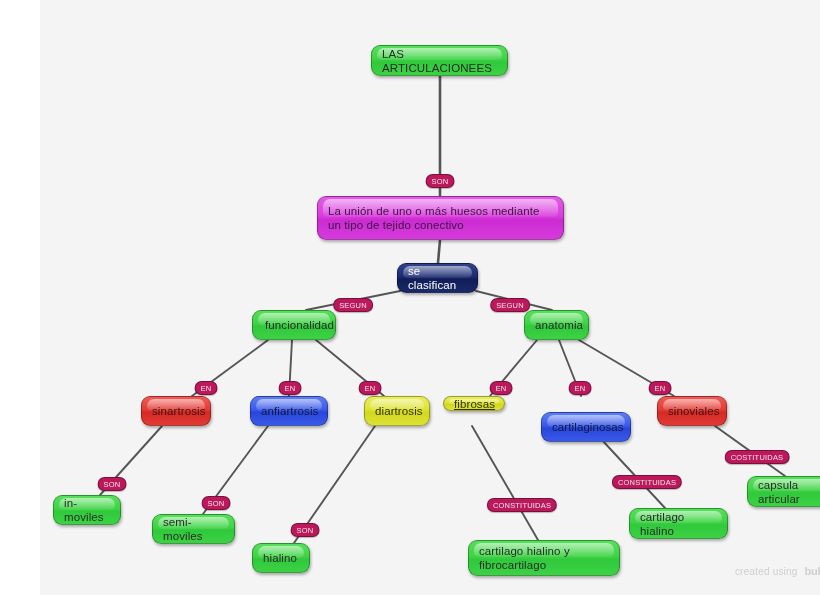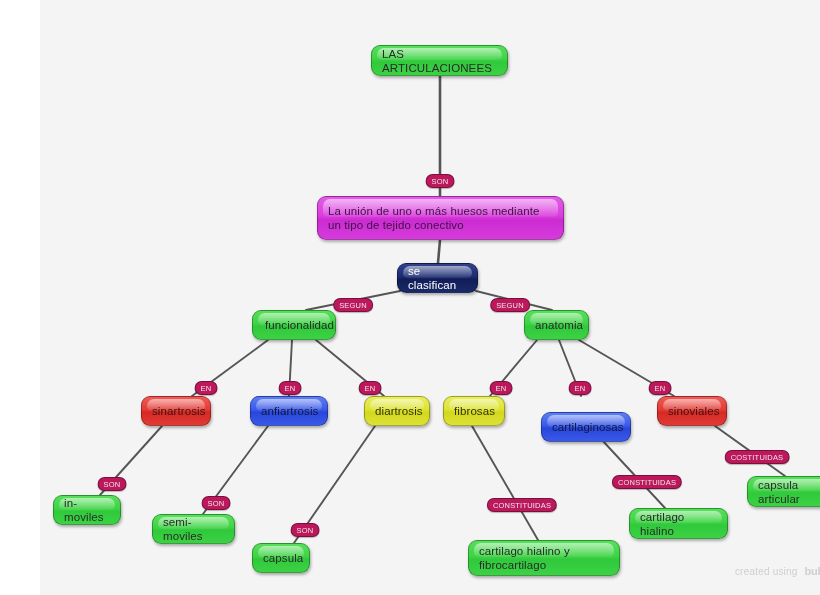--- a/index.html
+++ b/index.html
@@ -151,37 +151,37 @@
       </div>
       <div class="node red" style="left: 101px; top: 396px; width: 70px; height: 30px;">
         <span class="lbl">sinartrosis</span>
       </div>
       <div class="node blue" style="left: 210px; top: 396px; width: 78px; height: 30px;">
         <span class="lbl">anfiartrosis</span>
       </div>
       <div class="node yellow" style="left: 324px; top: 396px; width: 66px; height: 30px;">
         <span class="lbl">diartrosis</span>
       </div>
-      <div class="node yellow" style="left: 403px; top: 396px; width: 62px; height: 30px;">
+      <div class="node yellow" style="left: 403px; top: 396px; width: 62px; height: 15px; text-decoration: underline;">
         <span class="lbl">fibrosas</span>
       </div>
       <div class="node blue" style="left: 501px; top: 412px; width: 90px; height: 30px;">
         <span class="lbl">cartilaginosas</span>
       </div>
       <div class="node red" style="left: 617px; top: 396px; width: 70px; height: 30px;">
         <span class="lbl">sinoviales</span>
       </div>
       <div class="node green" style="left: 13px; top: 495px; width: 68px; height: 30px;">
         <span class="lbl">in-moviles</span>
       </div>
       <div class="node green" style="left: 112px; top: 514px; width: 83px; height: 30px;">
         <span class="lbl">semi-moviles</span>
       </div>
       <div class="node green" style="left: 212px; top: 543px; width: 58px; height: 30px;">
-        <span class="lbl">capsula</span>
+        <span class="lbl">hialino</span>
       </div>
       <div class="node green" style="left: 428px; top: 540px; width: 152px; height: 36px;">
         <span class="lbl">cartilago hialino y fibrocartilago</span>
       </div>
       <div class="node green" style="left: 589px; top: 508px; width: 99px; height: 31px; justify-content: flex-end;">
         <span class="lbl">cartilago hialino</span>
       </div>
       <div class="node green" style="left: 707px; top: 476px; width: 103px; height: 31px;">
         <span class="lbl">capsula articular</span>
       </div>

